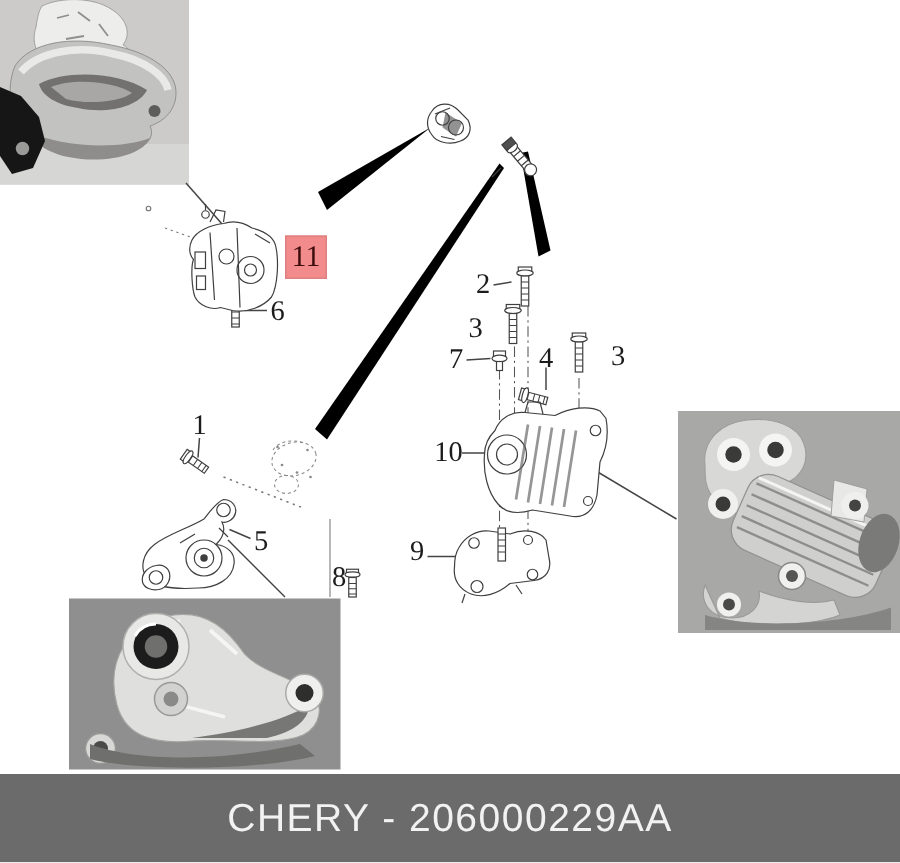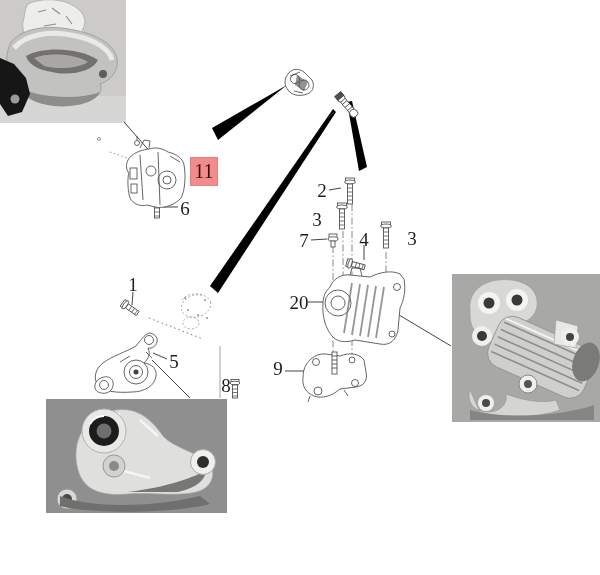--- a/index.html
+++ b/index.html
@@ -227,18 +227,21 @@
   <div class="callout" style="left:133px;top:284px">1</div>
   <div class="callout" style="left:322px;top:190px">2</div>
   <div class="callout" style="left:317px;top:219px">3</div>
   <div class="callout" style="left:412px;top:238px">3</div>
   <div class="callout" style="left:364px;top:239px">4</div>
   <div class="callout" style="left:174px;top:361px">5</div>
   <div class="callout" style="left:185px;top:208px">6</div>
   <div class="callout" style="left:304px;top:240px">7</div>
   <div class="callout" style="left:226px;top:385px">8</div>
   <div class="callout" style="left:278px;top:368px">9</div>
-  <div class="callout" style="left:299px;top:302px">20</div>
+  <div class="callout" style="left:299px;top:302px">10</div>
 
   <div id="badge11">11</div>
 
+  <div id="footer">
+    <span>CHERY - 206000229AA</span>
+  </div>
 
 </div>
 
 </body></html>

